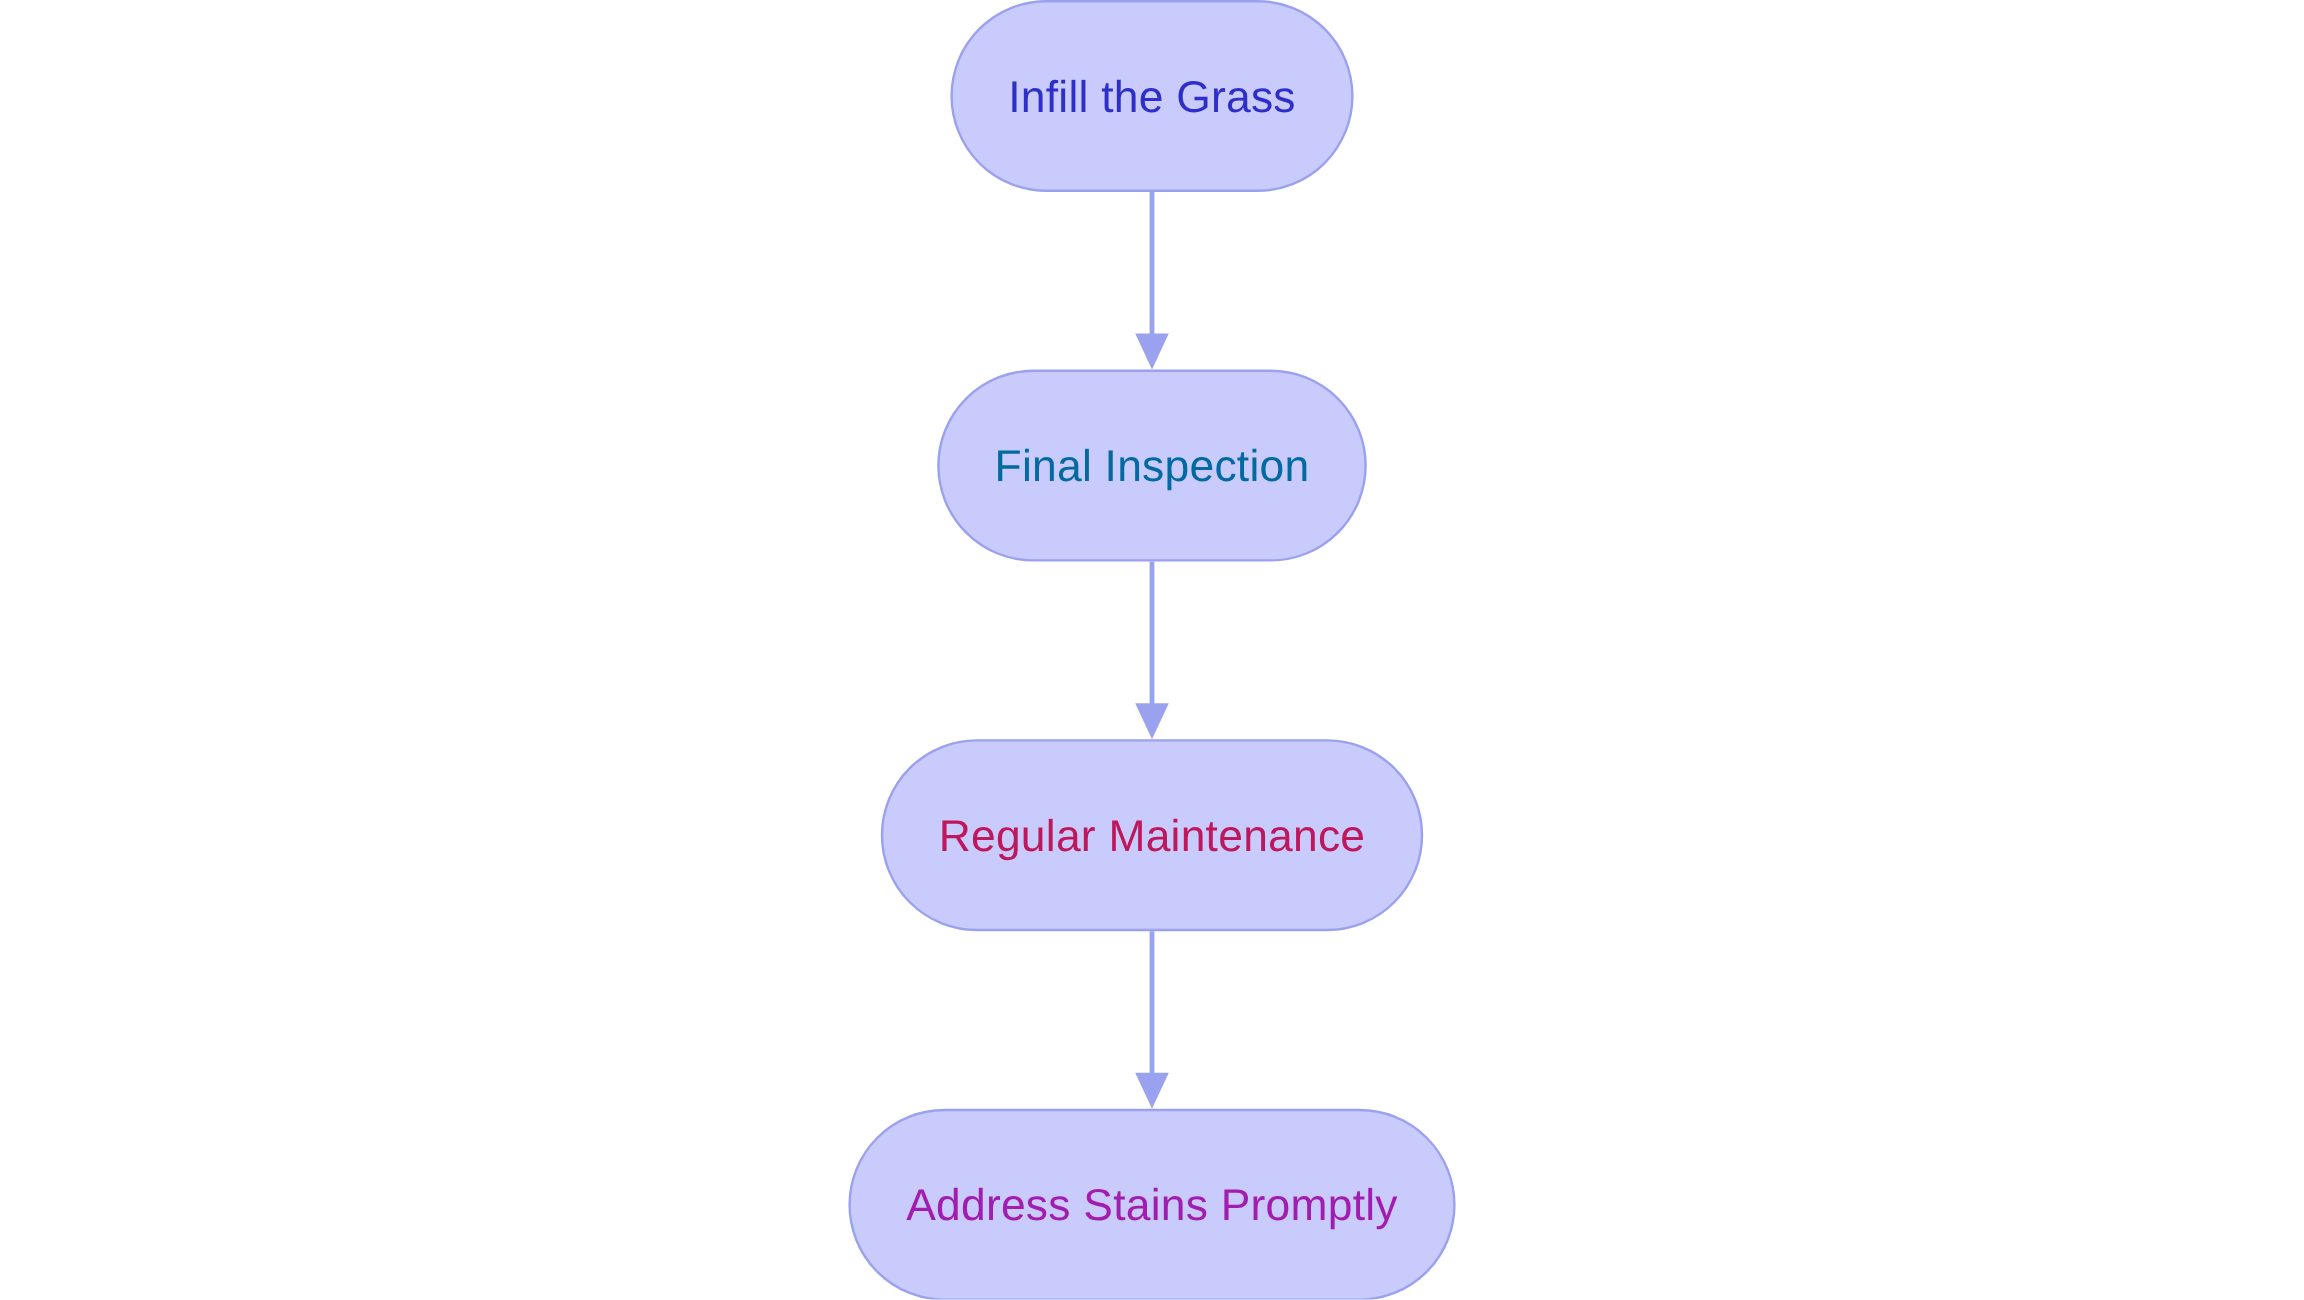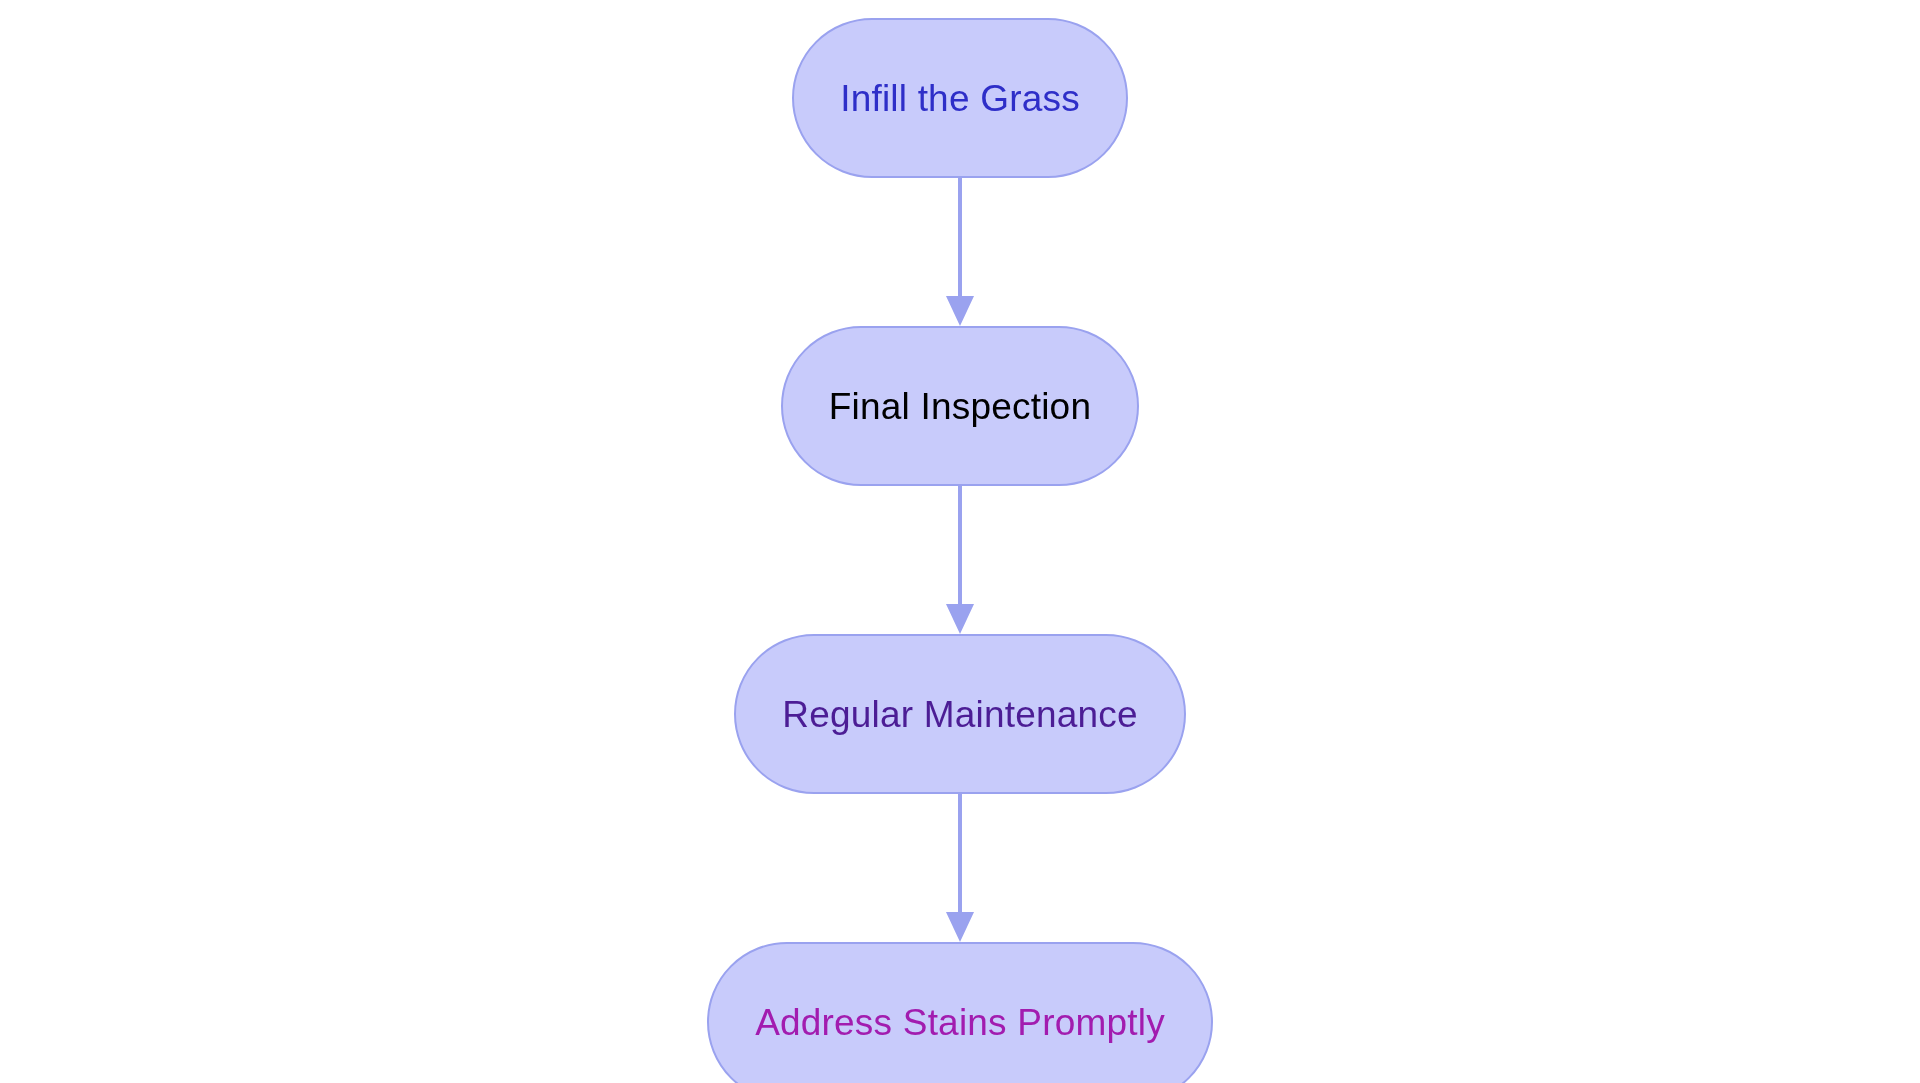--- a/index.html
+++ b/index.html
@@ -25,21 +25,20 @@
   .flow-column {
     position: absolute;
     left: 0;
     top: 0;
     width: 1920px;
     height: 1083px;
     display: flex;
     flex-direction: column;
     align-items: center;
     justify-content: flex-start;
-    padding-top: 18px;
     box-sizing: border-box;
   }
 
   .node {
     box-sizing: border-box;
     height: 160px;
     display: flex;
     align-items: center;
     justify-content: center;
     background: #c8cbfb;
@@ -95,30 +94,30 @@
     <div class="node" style="background: rgb(200, 203, 251); border-color: rgb(154, 162, 239);">
       <span class="node-label" style="color: rgb(46, 46, 200);">Infill the Grass</span>
     </div>
 
     <div class="connector">
       <span class="stem" style="background: rgb(154, 162, 239);"></span>
       <span class="head" style="border-top-color: rgb(154, 162, 239);"></span>
     </div>
 
     <div class="node" style="background: rgb(200, 203, 251); border-color: rgb(154, 162, 239);">
-      <span class="node-label" style="color: #000000;">Final Inspection</span>
+      <span class="node-label" style="color: #0369a1;">Final Inspection</span>
     </div>
 
     <div class="connector">
       <span class="stem" style="background: rgb(154, 162, 239);"></span>
       <span class="head" style="border-top-color: rgb(154, 162, 239);"></span>
     </div>
 
     <div class="node" style="background: rgb(200, 203, 251); border-color: rgb(154, 162, 239);">
-      <span class="node-label" style="color: #4c1d95;">Regular Maintenance</span>
+      <span class="node-label" style="color: #be185d;">Regular Maintenance</span>
     </div>
 
     <div class="connector">
       <span class="stem" style="background: rgb(154, 162, 239);"></span>
       <span class="head" style="border-top-color: rgb(154, 162, 239);"></span>
     </div>
 
     <div class="node" style="background: rgb(200, 203, 251); border-color: rgb(154, 162, 239);">
       <span class="node-label" style="color: #a21caf;">Address Stains Promptly</span>
     </div>

